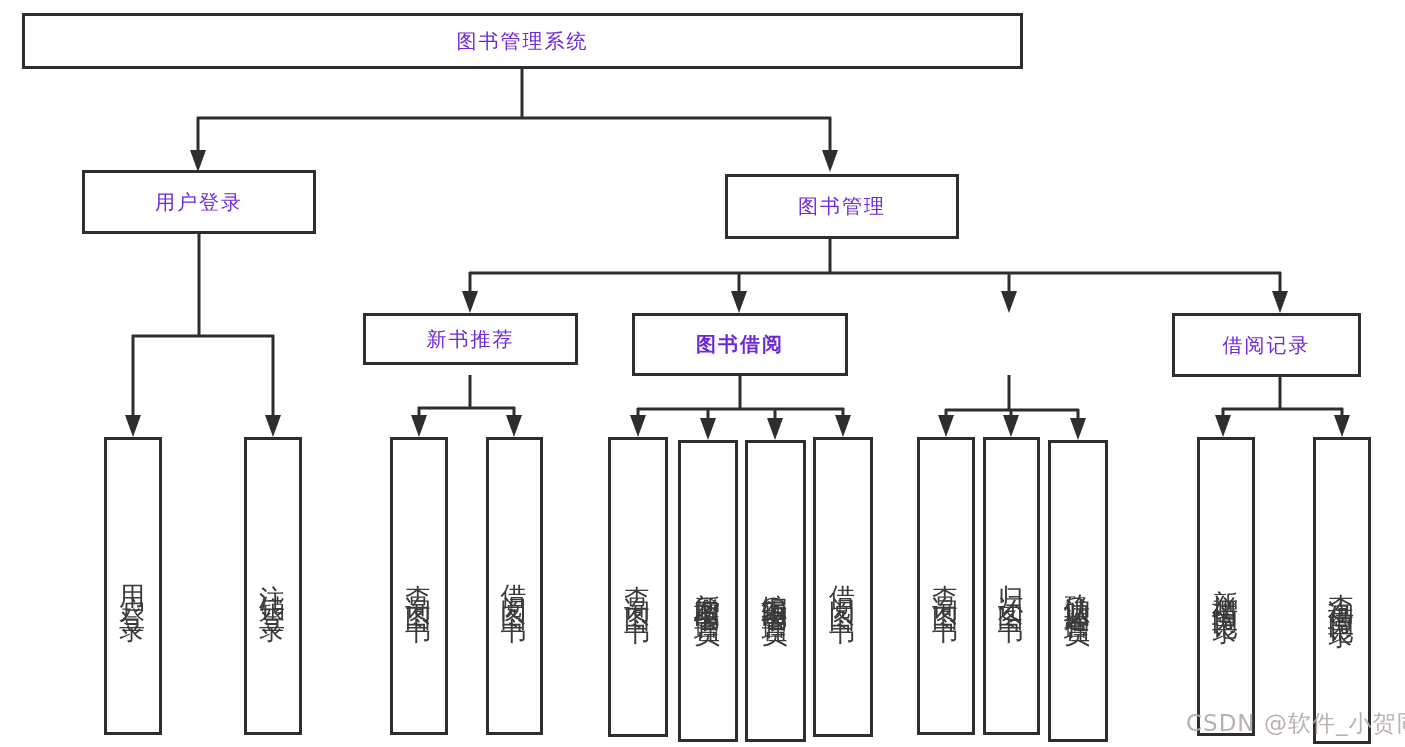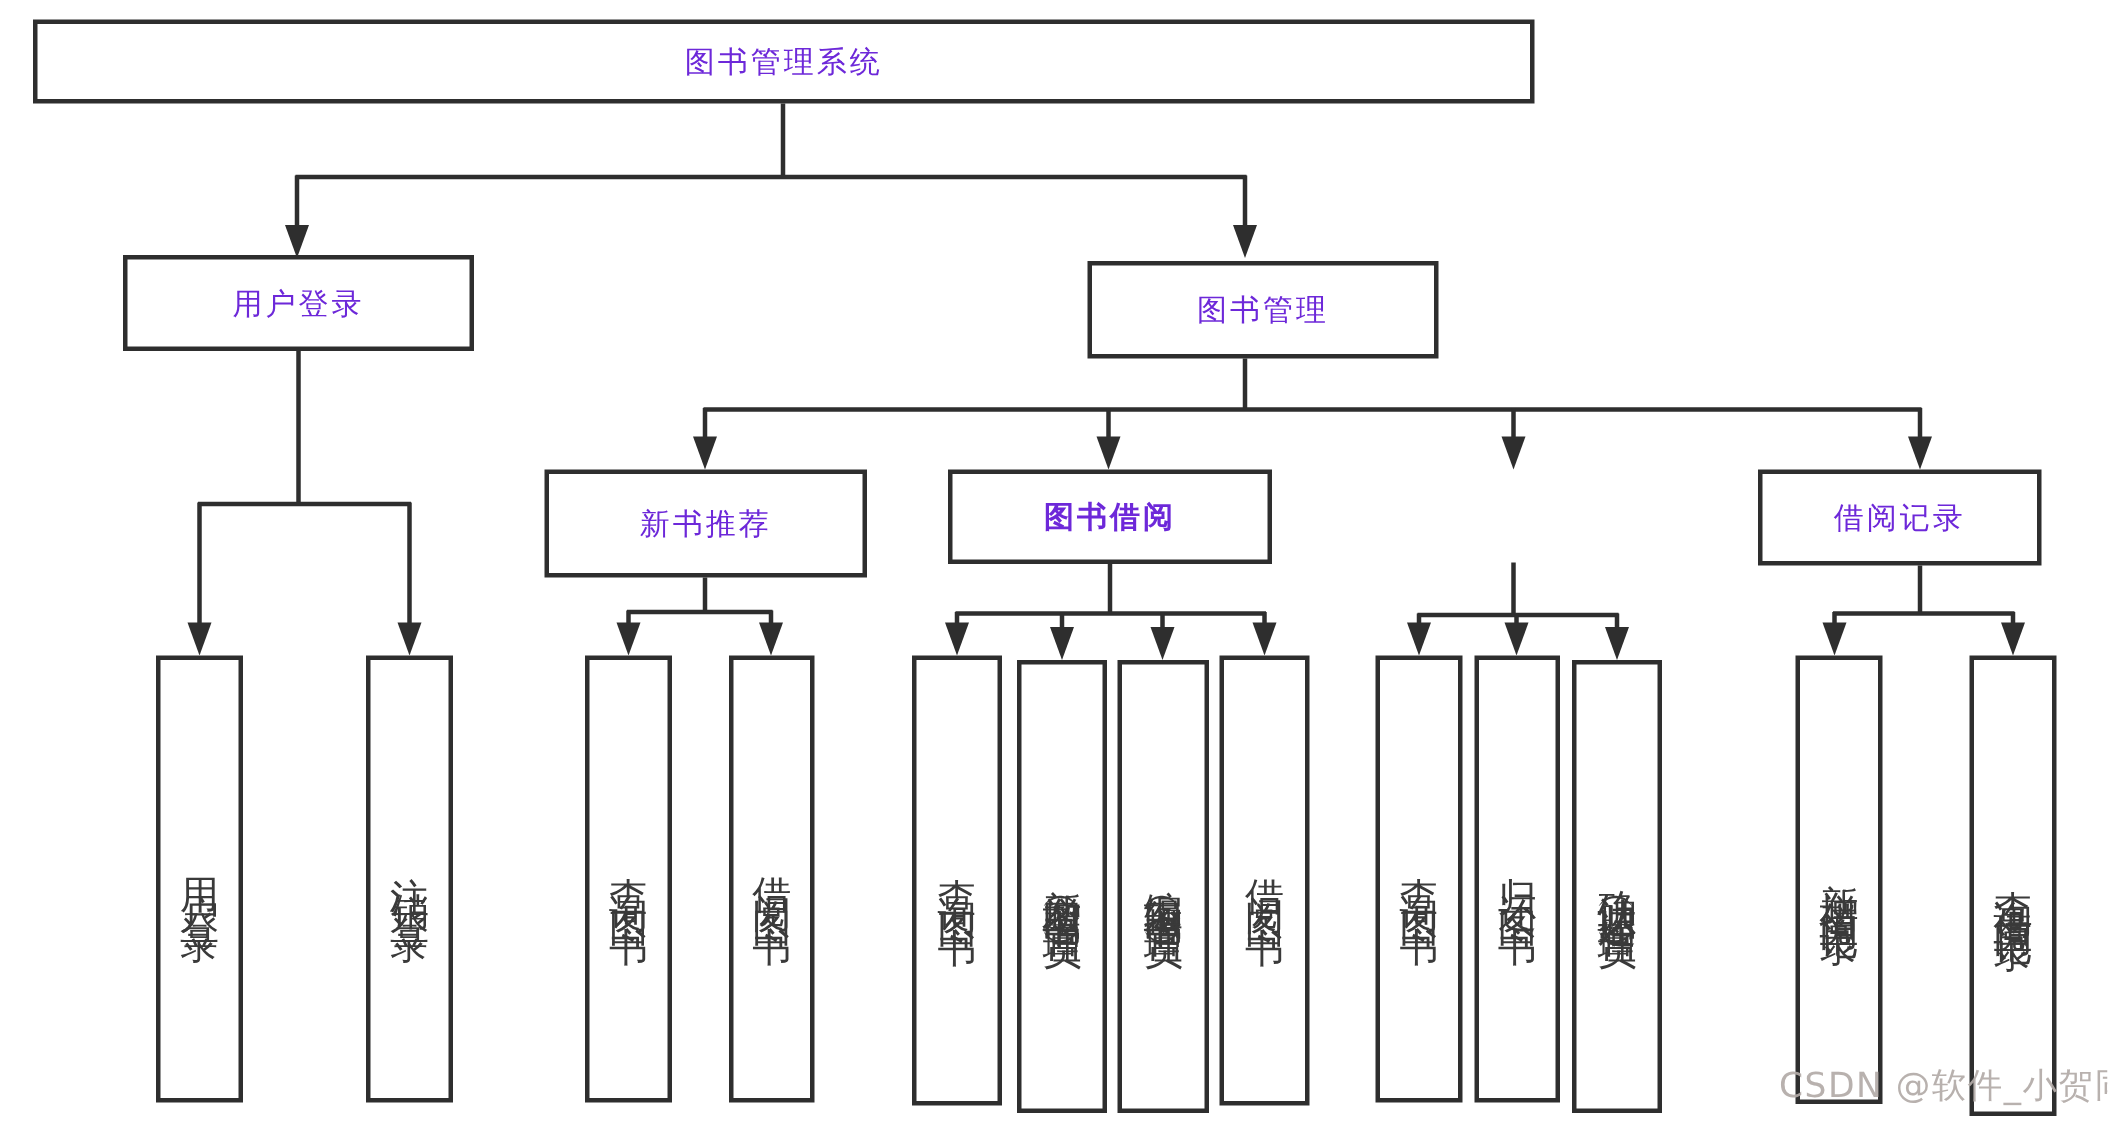--- a/index.html
+++ b/index.html
@@ -100,21 +100,21 @@
     <span class="h-label">图书管理系统</span>
   </div>
 
   <div class="node" style="left:82px;top:170px;width:234px;height:64px;">
     <span class="h-label">用户登录</span>
   </div>
   <div class="node" style="left:713px;top:174px;width:234px;height:65px;margin-left:12px;">
     <span class="h-label">图书管理</span>
   </div>
 
-  <div class="node" style="left:363px;top:313px;width:215px;height:72px;">
+  <div class="node" style="left:363px;top:313px;width:215px;height:52px;">
     <span class="h-label">新书推荐</span>
   </div>
   <div class="node" style="left:632px;top:313px;width:216px;height:63px;font-weight:bold;">
     <span class="h-label">图书借阅</span>
   </div>
   <div class="node" style="left:1172px;top:313px;width:189px;height:64px;">
     <span class="h-label">借阅记录</span>
   </div>
 
   <div class="node v4" style="left:104px;top:437px;width:58px;height:298px;">

